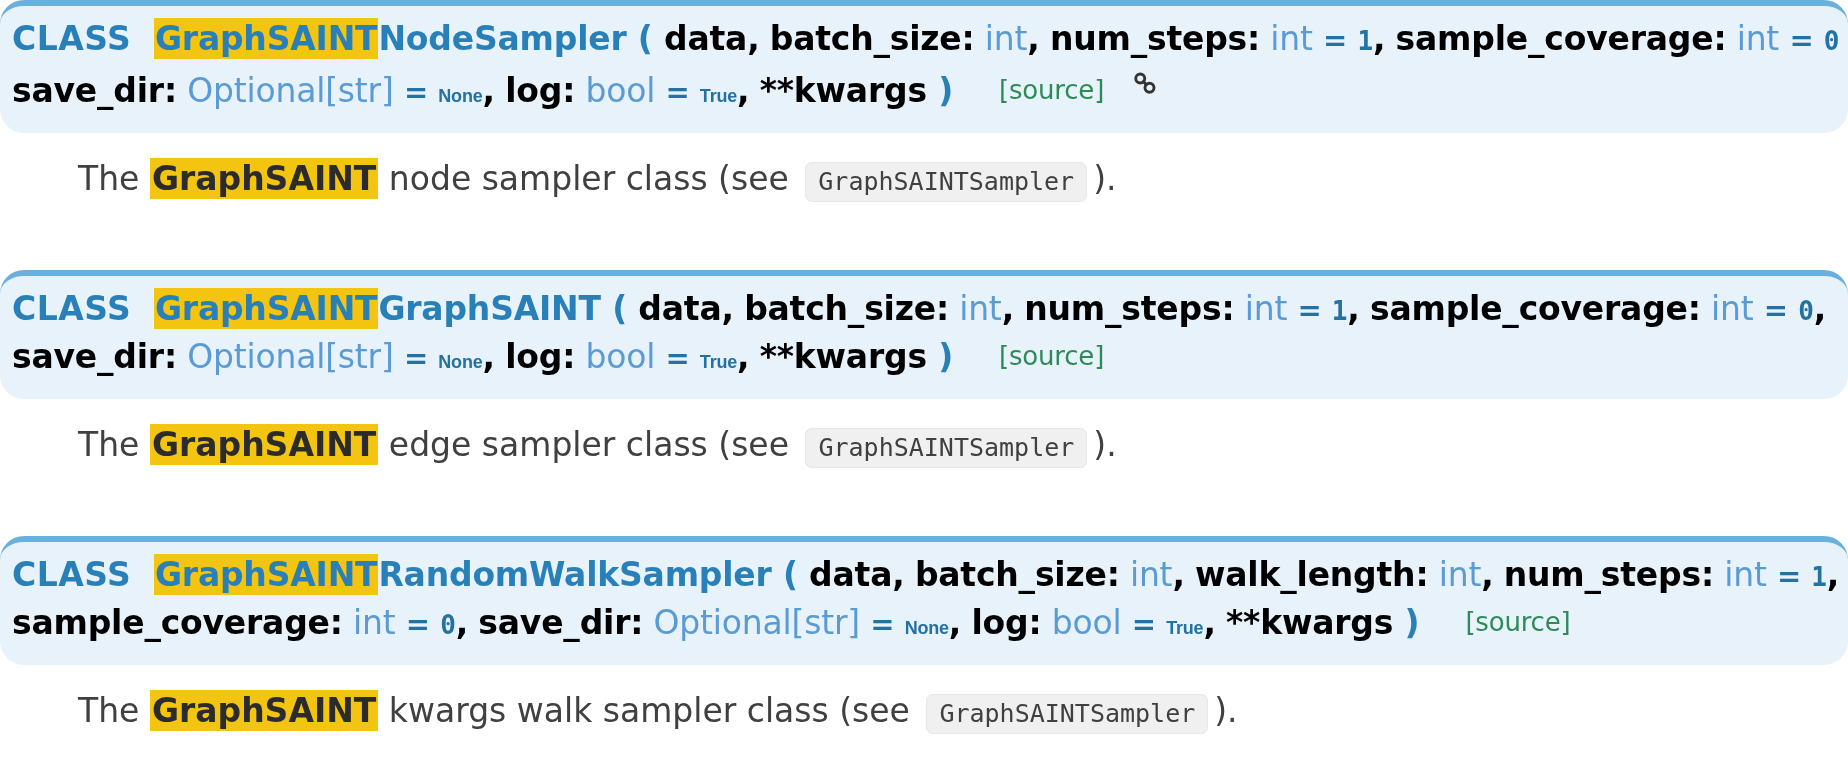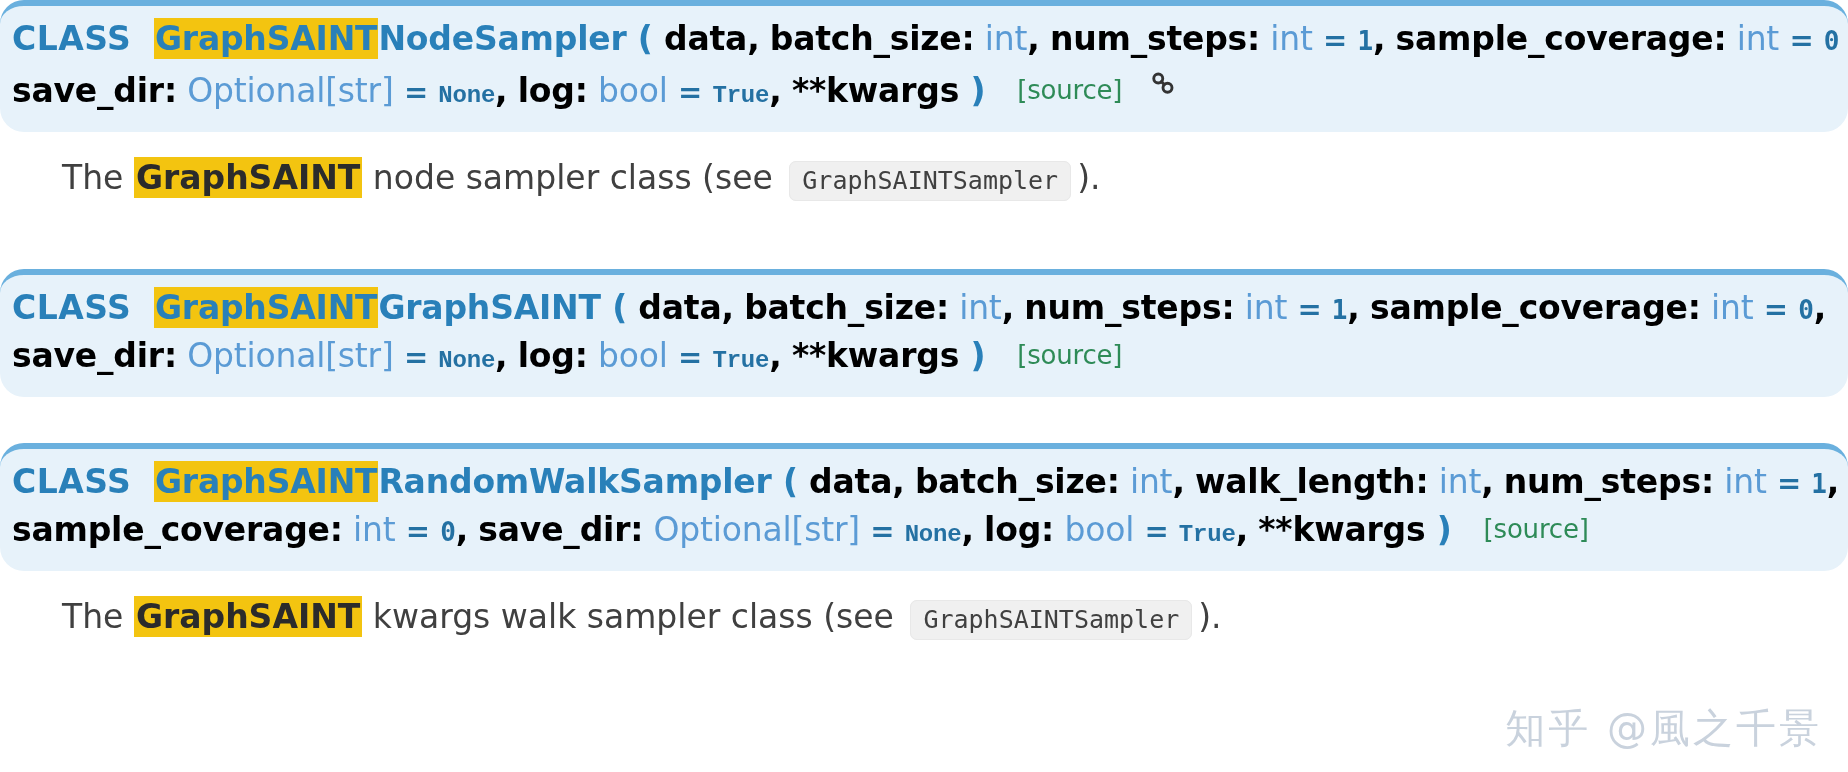--- a/index.html
+++ b/index.html
@@ -78,49 +78,50 @@
     font-weight: 400;
   }
   .eq {
     color: #2471a3;
     font-weight: 700;
     font-size: 29px;
   }
   .defval {
     color: #2471a3;
     font-weight: 700;
-    font-family: Liberation Mono, monospace;
-    font-size: 24px;
+    font-family: Liberation Sans, sans-serif;
+    font-size: 18px;
   }
   .defval-num {
     color: #2471a3;
     font-weight: 700;
     font-family: "DejaVu Sans Mono", "Liberation Mono", monospace;
     font-size: 26px;
   }
 
   .source-link {
     color: #2e8b57;
     font-size: 26px;
     font-weight: 400;
     text-decoration: none;
-    margin-left: 32px;
+    margin-left: 46px;
     vertical-align: 3px;
   }
   .headerlink {
     display: inline-block;
     margin-left: 26px;
     vertical-align: 4px;
   }
 
   
   .desc {
     padding: 26px 22px 22px 62px;
     box-sizing: border-box;
     background: #ffffff;
+    margin-left: 16px;
   }
   .desc-line {
     font-size: 33px;
     line-height: 40px;
     color: #404040;
     white-space: nowrap;
   }
   .desc .hl-d {
     background: #f3c410;
     color: #2b2b2b;
@@ -195,20 +196,23 @@
         <span class="param">batch_size</span><span class="punct">:</span>&nbsp;<span class="ann">int</span><span class="punct">,</span>
         <span class="param">num_steps</span><span class="punct">:</span>&nbsp;<span class="ann">int</span>&nbsp;<span class="eq">=</span>&nbsp;<span class="defval-num">1</span><span class="punct">,</span>
         <span class="param">sample_coverage</span><span class="punct">:</span>&nbsp;<span class="ann">int</span>&nbsp;<span class="eq">=</span>&nbsp;<span class="defval-num">0</span><span class="punct">,</span>
       </div>
       <div class="sig-line">
         <span class="param">save_dir</span><span class="punct">:</span>&nbsp;<span class="ann">Optional[str]</span>&nbsp;<span class="eq">=</span>&nbsp;<span class="defval">None</span><span class="punct">,</span>
         <span class="param">log</span><span class="punct">:</span>&nbsp;<span class="ann">bool</span>&nbsp;<span class="eq">=</span>&nbsp;<span class="defval">True</span><span class="punct">,</span>
         <span class="param">**kwargs</span><span class="paren">&nbsp;<span>)</span></span><a class="source-link" href="#">[source]</a>
       </div>
     </div>
+    <div class="desc">
+      <div class="desc-line"><span>The </span><span class="hl-d">GraphSAINT</span><span> edge sampler class (see </span><span class="code-chip">GraphSAINTSampler</span><span>).</span></div>
+    </div>
   </section>
 
   <div class="entry-gap"></div>
 
   <section class="api-entry">
     <div class="sig-band">
       <div class="sig-line">
         <span class="kw-class">CLASS</span><span class="punct">&nbsp;&nbsp;</span><span class="hl">GraphSAINT</span><span class="sig-name">RandomWalkSampler</span><span class="paren">&nbsp;<span>(</span>&nbsp;</span><span class="param">data</span><span class="punct">,</span>
         <span class="param">batch_size</span><span class="punct">:</span>&nbsp;<span class="ann">int</span><span class="punct">,</span>
         <span class="param">walk_length</span><span class="punct">:</span>&nbsp;<span class="ann">int</span><span class="punct">,</span>
@@ -219,15 +223,14 @@
         <span class="param">save_dir</span><span class="punct">:</span>&nbsp;<span class="ann">Optional[str]</span>&nbsp;<span class="eq">=</span>&nbsp;<span class="defval">None</span><span class="punct">,</span>
         <span class="param">log</span><span class="punct">:</span>&nbsp;<span class="ann">bool</span>&nbsp;<span class="eq">=</span>&nbsp;<span class="defval">True</span><span class="punct">,</span>
         <span class="param">**kwargs</span><span class="paren">&nbsp;<span>)</span></span><a class="source-link" href="#">[source]</a>
       </div>
     </div>
     <div class="desc">
       <div class="desc-line"><span>The </span><span class="hl-d">GraphSAINT</span><span> kwargs walk sampler class (see </span><span class="code-chip">GraphSAINTSampler</span><span>).</span></div>
     </div>
   </section>
 
-  <div class="watermark">知乎 @風之千景</div>
 
 </div>
 
 </body></html>

